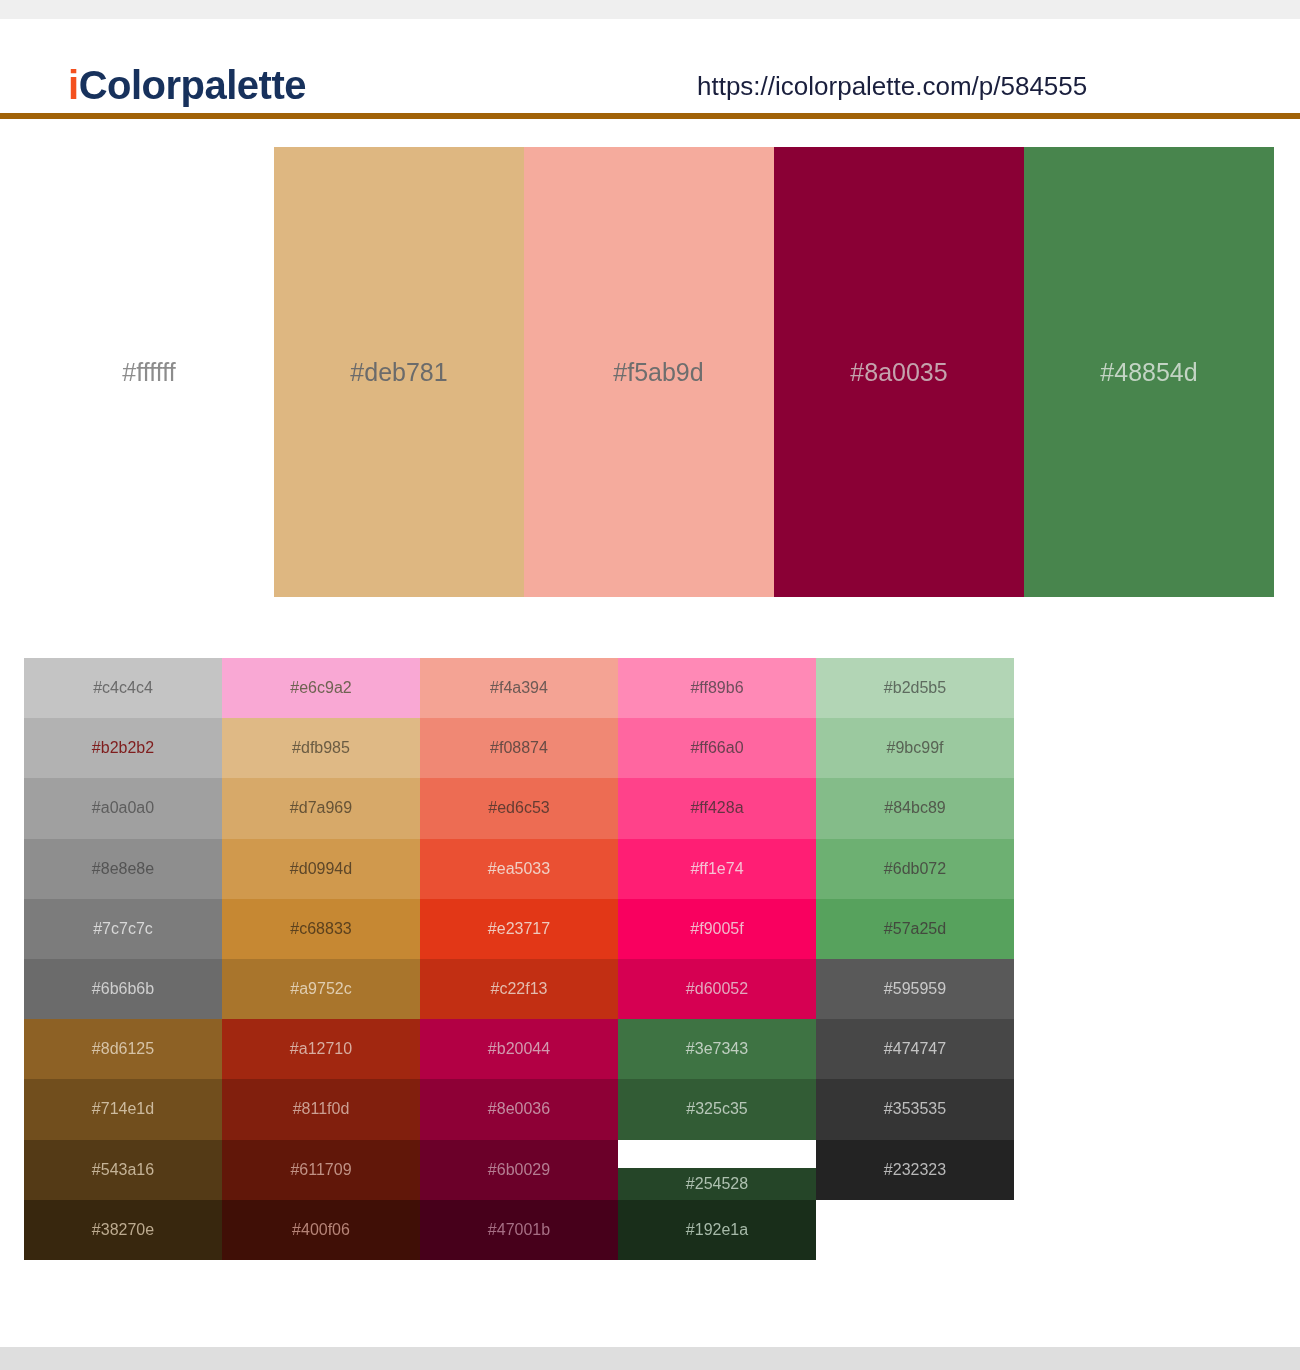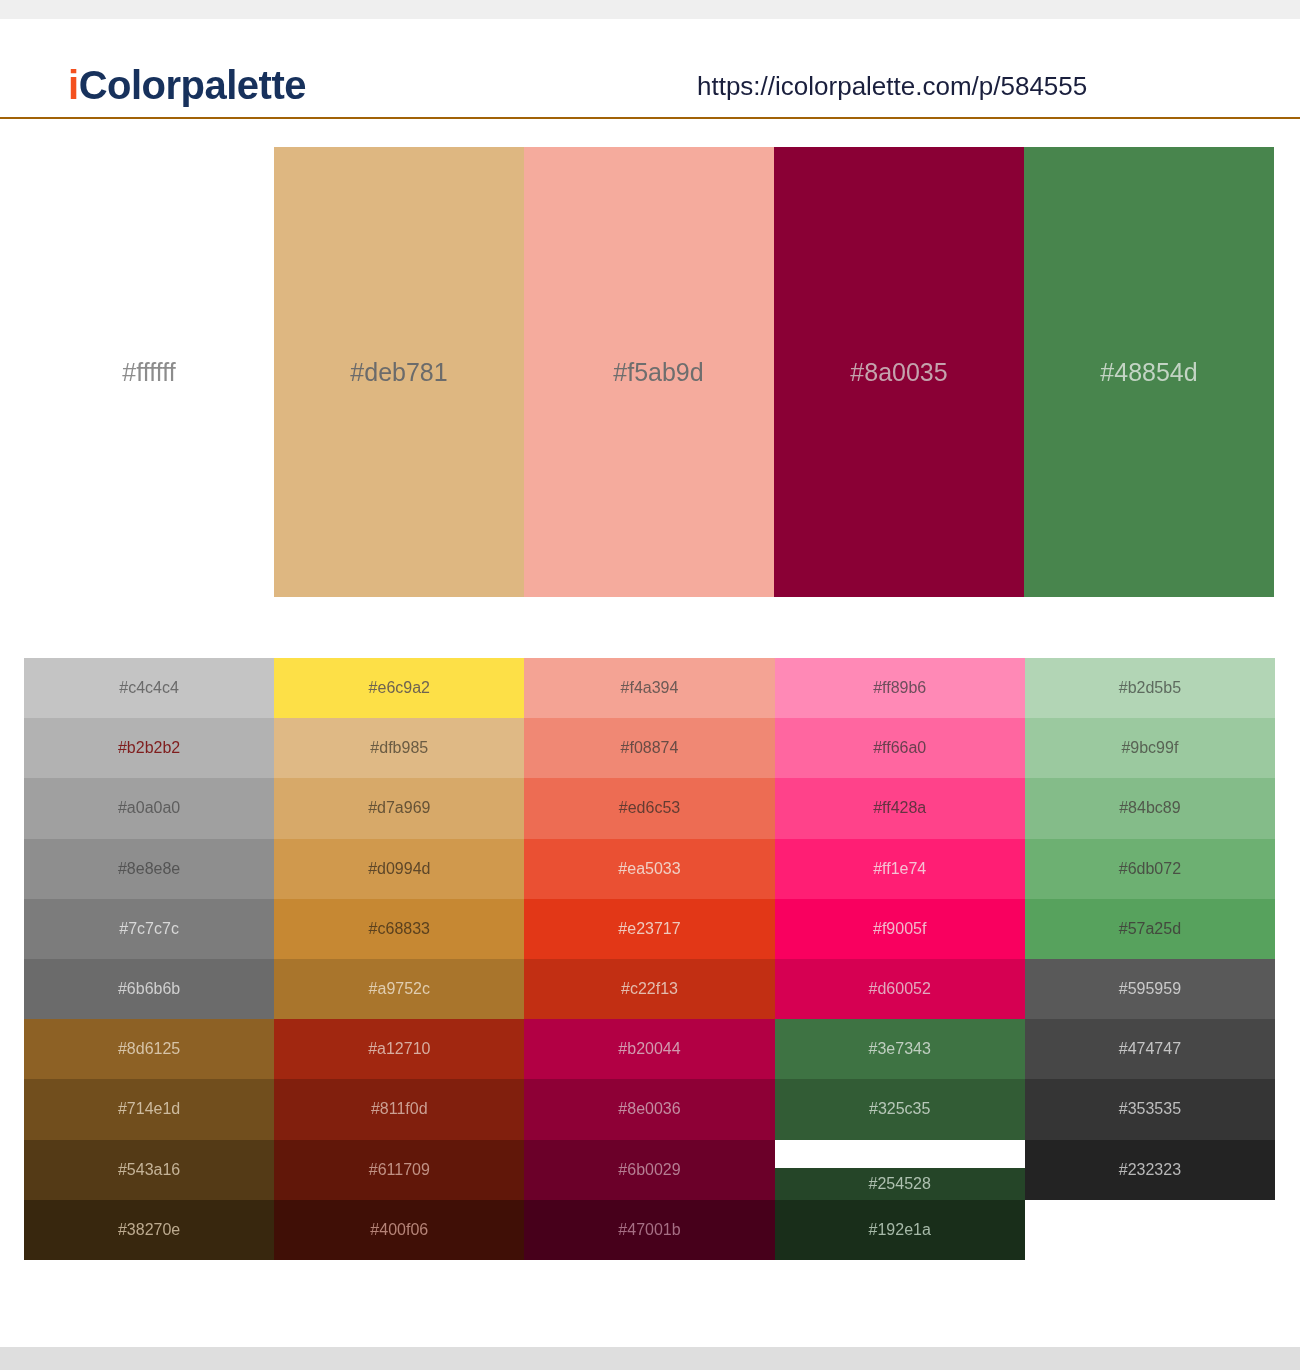--- a/index.html
+++ b/index.html
@@ -29,21 +29,21 @@
     background: #efefef;
   }
 
   
   .header {
     position: absolute;
     left: 0; top: 19px;
     width: 1300px;
     height: 100px;
     background: #ffffff;
-    border-bottom: 2px solid #a16207;
+    border-bottom: 6px solid #a16207;
     padding-left: 24px;
   }
 
   .logo {
     position: absolute;
     left: 68px;
     top: 46px;
     font-size: 40px;
     font-weight: bold;
     letter-spacing: -0.5px;
@@ -87,21 +87,21 @@
     font-size: 25px;
     line-height: 1;
     white-space: nowrap;
   }
 
   
   .shades-grid {
     position: absolute;
     left: 24px;
     top: 658px;
-    width: 1251px;
+    width: 990px;
     height: 602px;
     display: grid;
     grid-template-columns: repeat(5, 1fr);
     grid-auto-rows: 60.2px;
   }
 
   .shade-cell {
     display: flex;
     align-items: center;
     justify-content: center;
@@ -147,21 +147,21 @@
       <div class="main-swatch" style="background: rgb(138, 0, 53);">
         <span class="label" style="color: rgb(196, 163, 173);">#8a0035</span>
       </div>
       <div class="main-swatch" style="background: rgb(72, 133, 77);">
         <span class="label" style="color: rgb(195, 212, 196);">#48854d</span>
       </div>
     </div>
 
   <div class="shades-grid">
       <div class="shade-cell" style="background: rgb(196, 196, 196); color: rgb(107, 107, 107);">#c4c4c4</div>
-      <div class="shade-cell" style="background: #fde047; color: rgb(110, 99, 82);">#e6c9a2</div>
+      <div class="shade-cell" style="background: #f9a8d4; color: rgb(110, 99, 82);">#e6c9a2</div>
       <div class="shade-cell" style="background: rgb(244, 163, 148); color: rgb(109, 90, 85);">#f4a394</div>
       <div class="shade-cell" style="background: rgb(255, 137, 182); color: rgb(110, 78, 92);">#ff89b6</div>
       <div class="shade-cell" style="background: rgb(178, 213, 181); color: rgb(94, 107, 95);">#b2d5b5</div>
       <div class="shade-cell" style="background: rgb(178, 178, 178); color: #7f1d1d;">#b2b2b2</div>
       <div class="shade-cell" style="background: rgb(223, 185, 133); color: rgb(107, 92, 67);">#dfb985</div>
       <div class="shade-cell" style="background: rgb(240, 136, 116); color: rgb(105, 76, 69);">#f08874</div>
       <div class="shade-cell" style="background: rgb(255, 102, 160); color: rgb(106, 64, 79);">#ff66a0</div>
       <div class="shade-cell" style="background: rgb(155, 201, 159); color: rgb(88, 99, 84);">#9bc99f</div>
       <div class="shade-cell" style="background: rgb(160, 160, 160); color: rgb(93, 93, 93);">#a0a0a0</div>
       <div class="shade-cell" style="background: rgb(215, 169, 105); color: rgb(102, 83, 54);">#d7a969</div>

